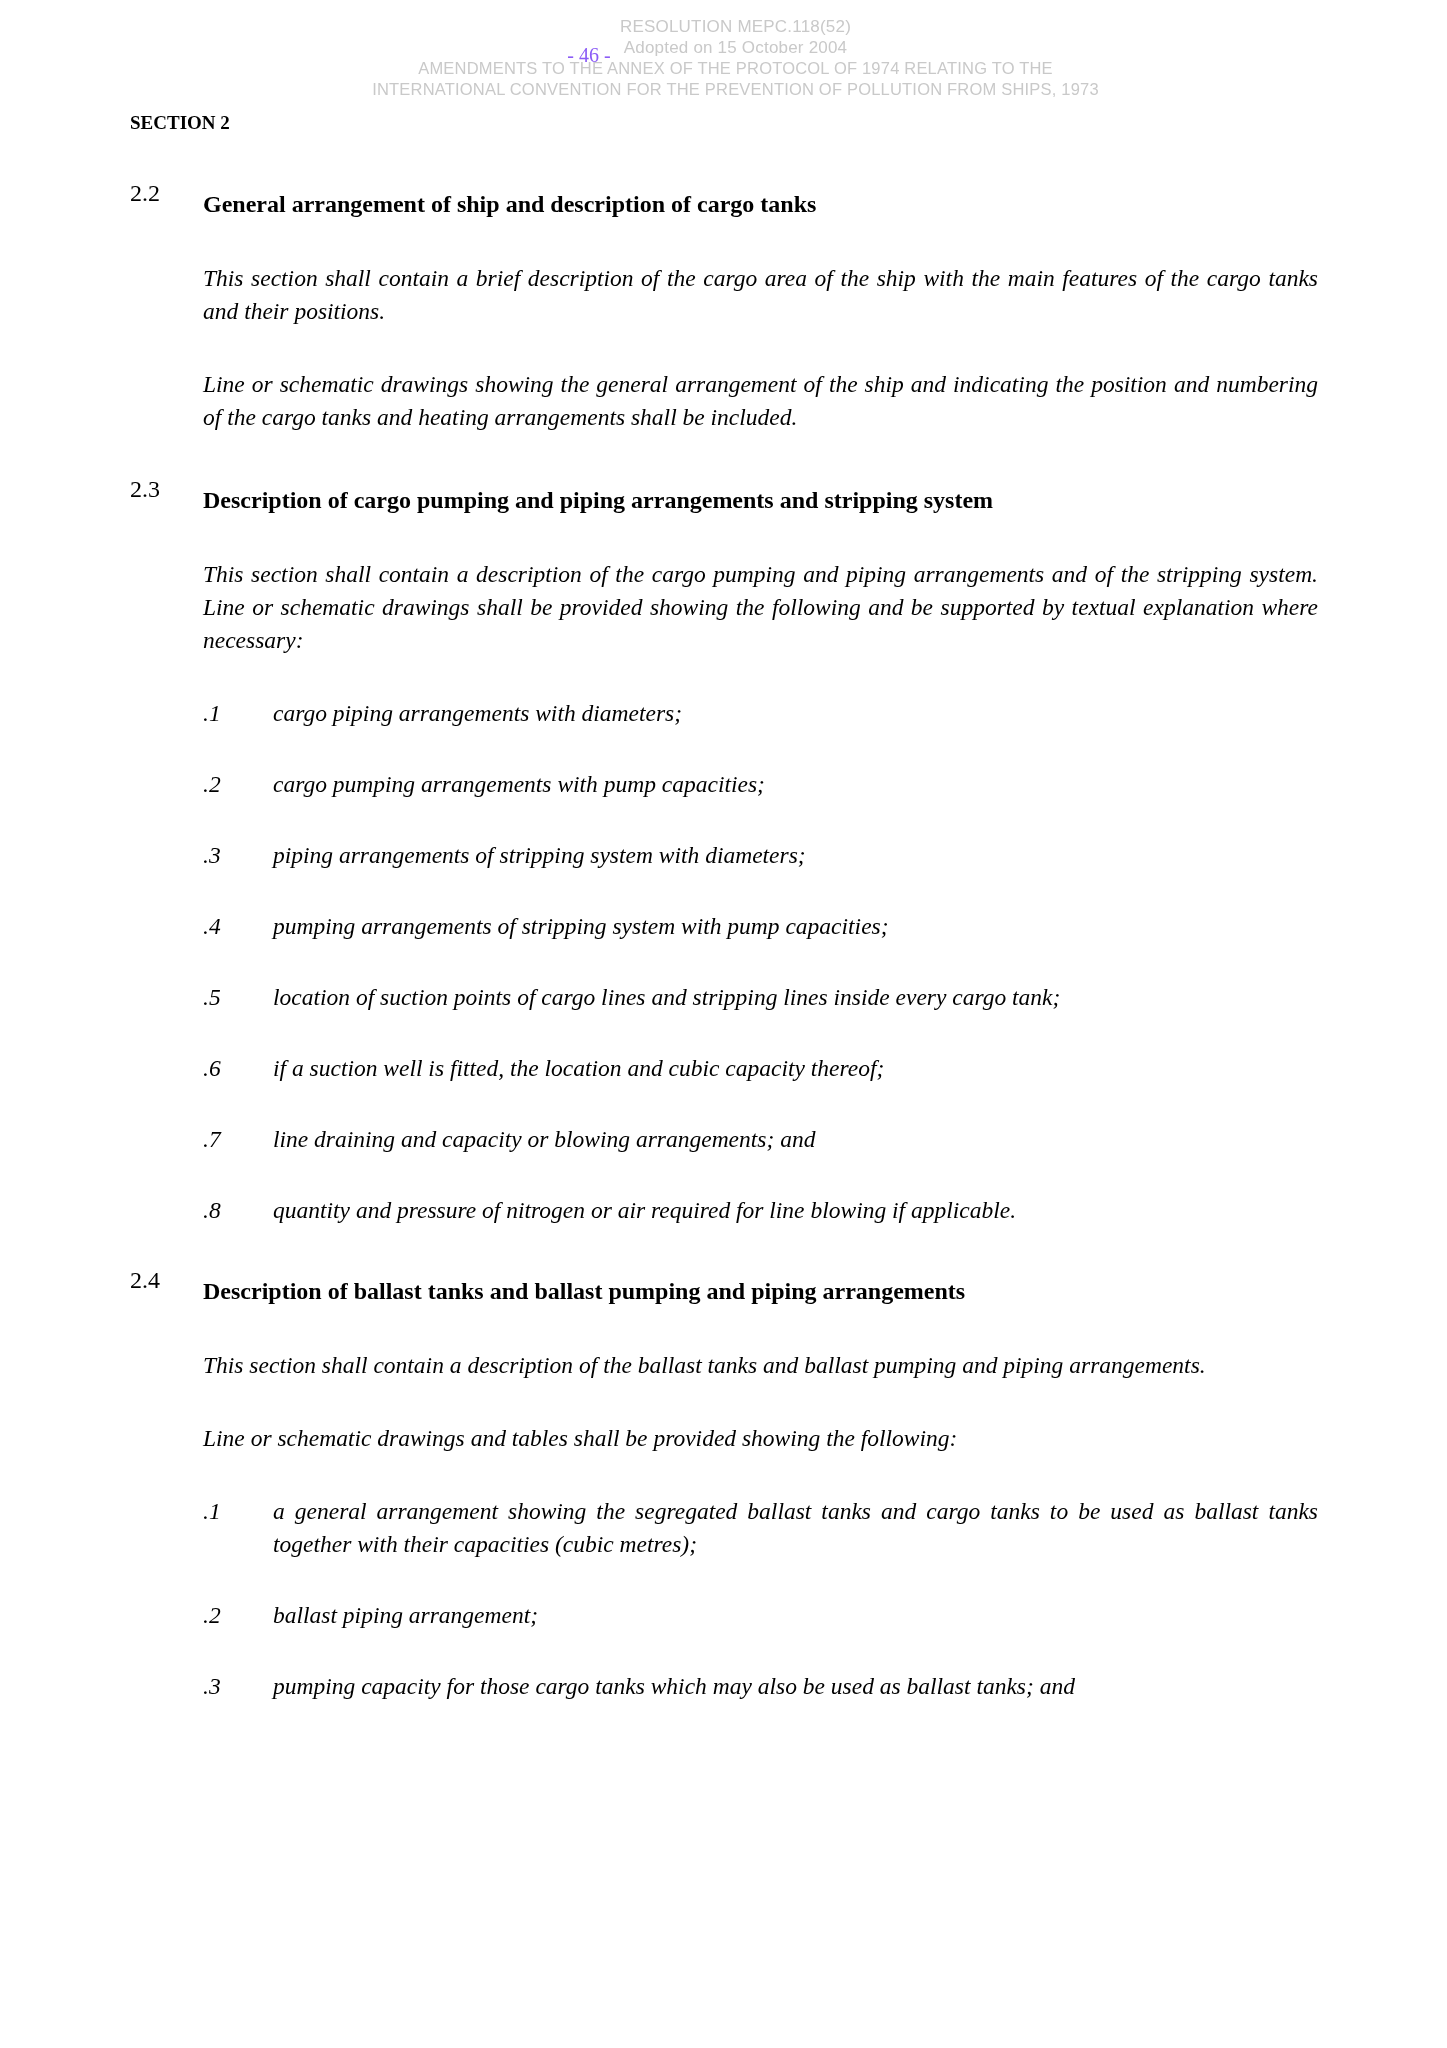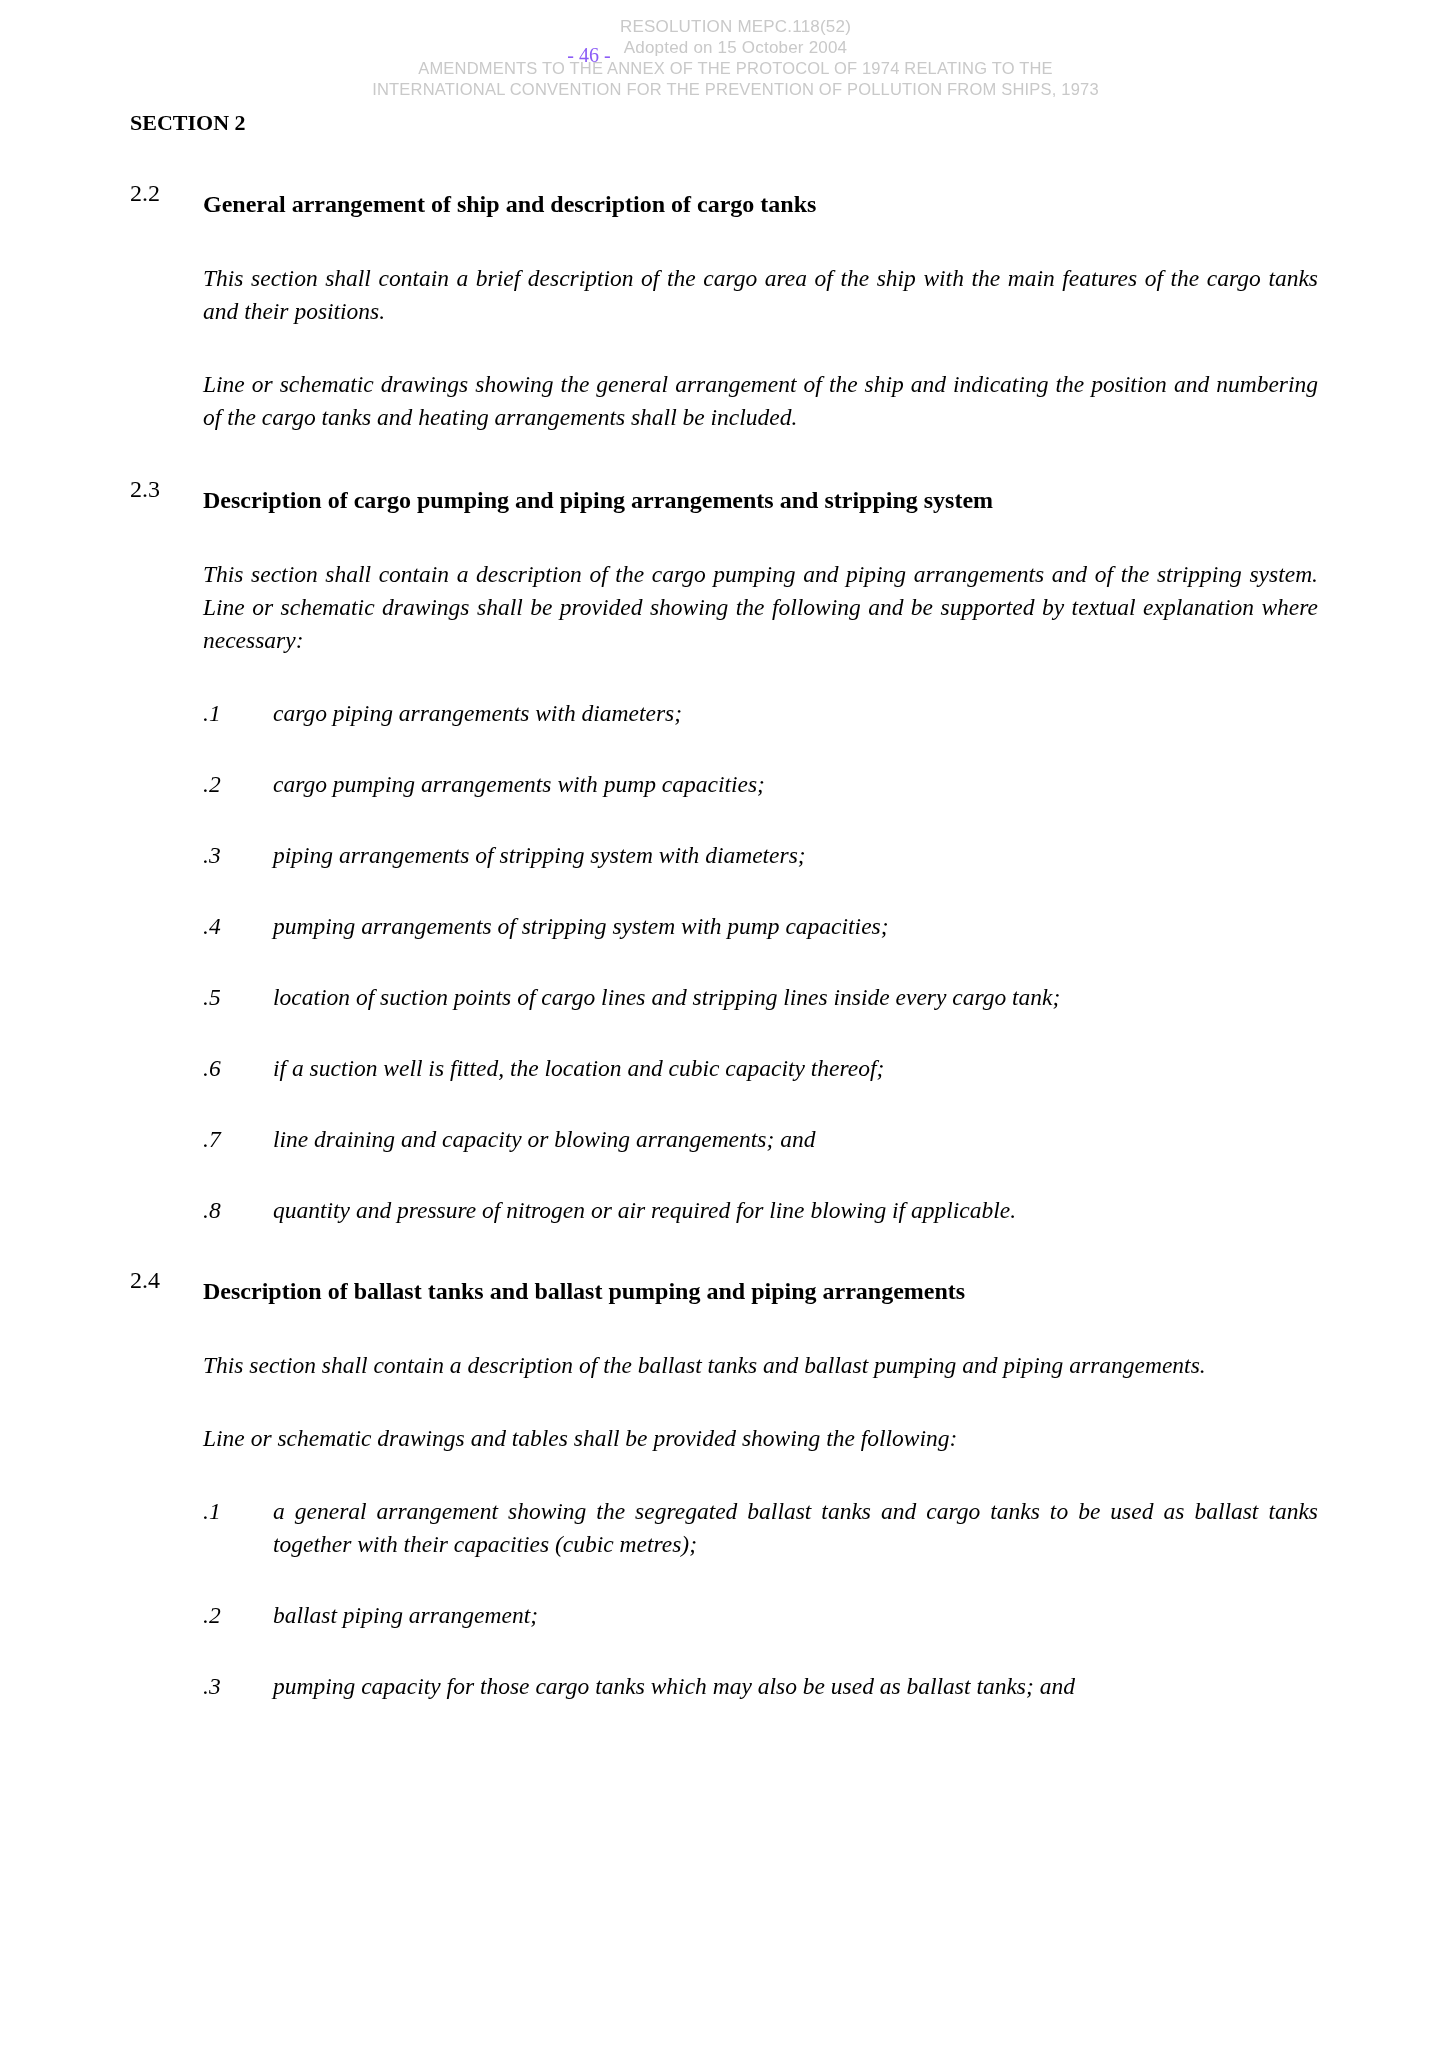--- a/index.html
+++ b/index.html
@@ -55,21 +55,21 @@
   .content {
     position: absolute;
     top: 108px;
     left: 130px;
     width: 1188px;
   }
 
   
   .section-heading {
     font-weight: bold;
-    font-size: 22px;
+    font-size: 19px;
     line-height: 30px;
     margin: 0 0 40px 0;
     display: flex;
     white-space: pre;
   }
   .section-heading .sh-num { margin-right: 18px; }
 
   
   .num-para {
     display: flex;

